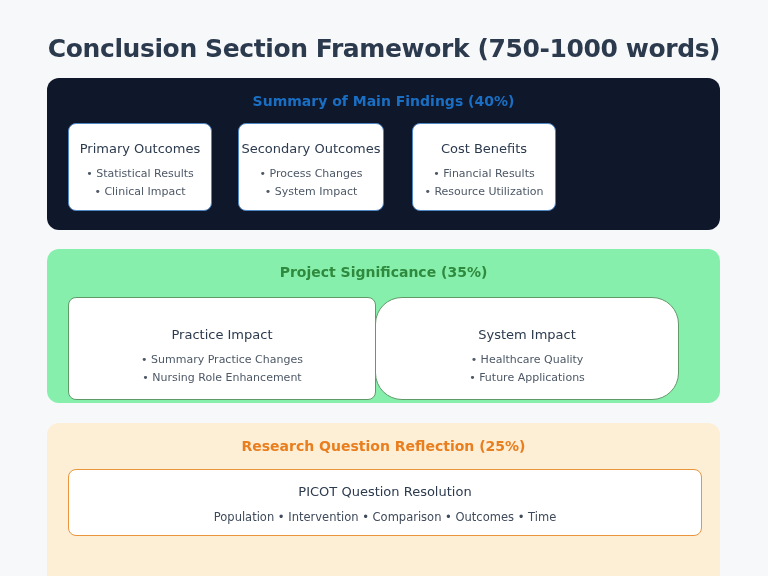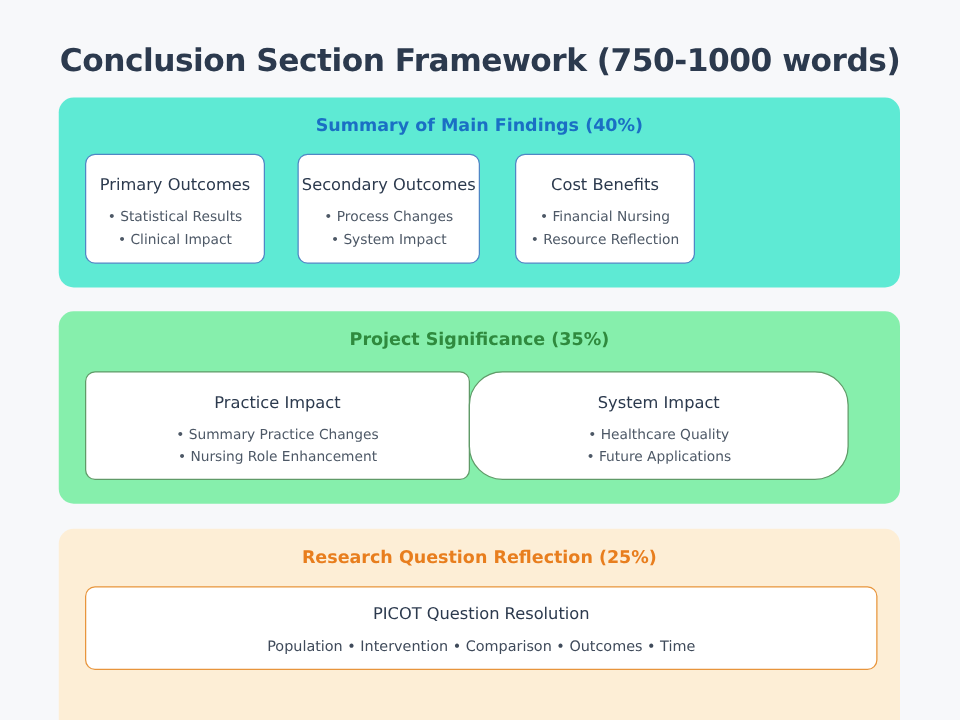--- a/index.html
+++ b/index.html
@@ -16,41 +16,41 @@
     position: absolute; top: 17px; left: 0; width: 768px;
     text-align: center;
     font-size: 25px; font-weight: bold; letter-spacing: -0.4px;
     color: #2c3a4e;
   }
 
   .band {
     position: absolute; left: 47px; width: 673px;
     border-radius: 12px;
   }
-  .band-blue   { top: 78px;  height: 152px; background: #5eead4; }
+  .band-blue   { top: 78px;  height: 152px; background: #0f172a; }
   .band-green  { top: 249px; height: 154px; background: #86efac; }
   .band-orange { top: 423px; height: 169px; background: #fdeed6; }
 
   .band-header {
     position: absolute; top: 15px; left: 0; width: 100%;
     text-align: center; font-size: 14px; font-weight: bold;
   }
   .band-blue   .band-header { color: #1a6fc4; }
   .band-green  .band-header { color: #2f8a3e; }
   .band-orange .band-header { color: #e87e1e; }
 
   .card {
     position: absolute;
     background: #ffffff;
     border-radius: 8px;
     box-sizing: border-box;
     text-align: center;
   }
   .band-blue   .card { border: 1.5px solid #4f87c5; top: 45px; height: 88px; padding-top: 16px; }
-  .band-green  .card { border: 1.5px solid #609a68; top: 48px; height: 87px; padding-top: 16px; }
+  .band-green  .card { border: 1.5px solid #609a68; top: 48px; height: 103px; padding-top: 28px; }
   .band-orange .card { border: 1.5px solid #e8953c; top: 46px; height: 67px; padding-top: 13px; }
 
   .card-b1 { left: 21px;  width: 144px; }
   .card-b2 { left: 191px; width: 146px; }
   .card-b3 { left: 365px; width: 144px; }
   .card-g1 { left: 21px;  width: 308px; }
   .card-g2 { left: 328px; width: 304px; border-radius: 27px; }
   .card-o1 { left: 21px;  width: 634px; }
 
   .card-title {
@@ -83,22 +83,22 @@
     </div>
 
     <div class="card card-b2">
       <div class="card-title">Secondary Outcomes</div>
       <div class="card-bullet">• Process Changes</div>
       <div class="card-bullet">• System Impact</div>
     </div>
 
     <div class="card card-b3">
       <div class="card-title">Cost Benefits</div>
-      <div class="card-bullet">• Financial Nursing</div>
-      <div class="card-bullet">• Resource Reflection</div>
+      <div class="card-bullet">• Financial Results</div>
+      <div class="card-bullet">• Resource Utilization</div>
     </div>
   </section>
 
   <section class="band band-green">
     <div class="band-header">Project Significance (35%)</div>
 
     <div class="card card-g1">
       <div class="card-title">Practice Impact</div>
       <div class="card-bullet">• Summary Practice Changes</div>
       <div class="card-bullet">• Nursing Role Enhancement</div>

